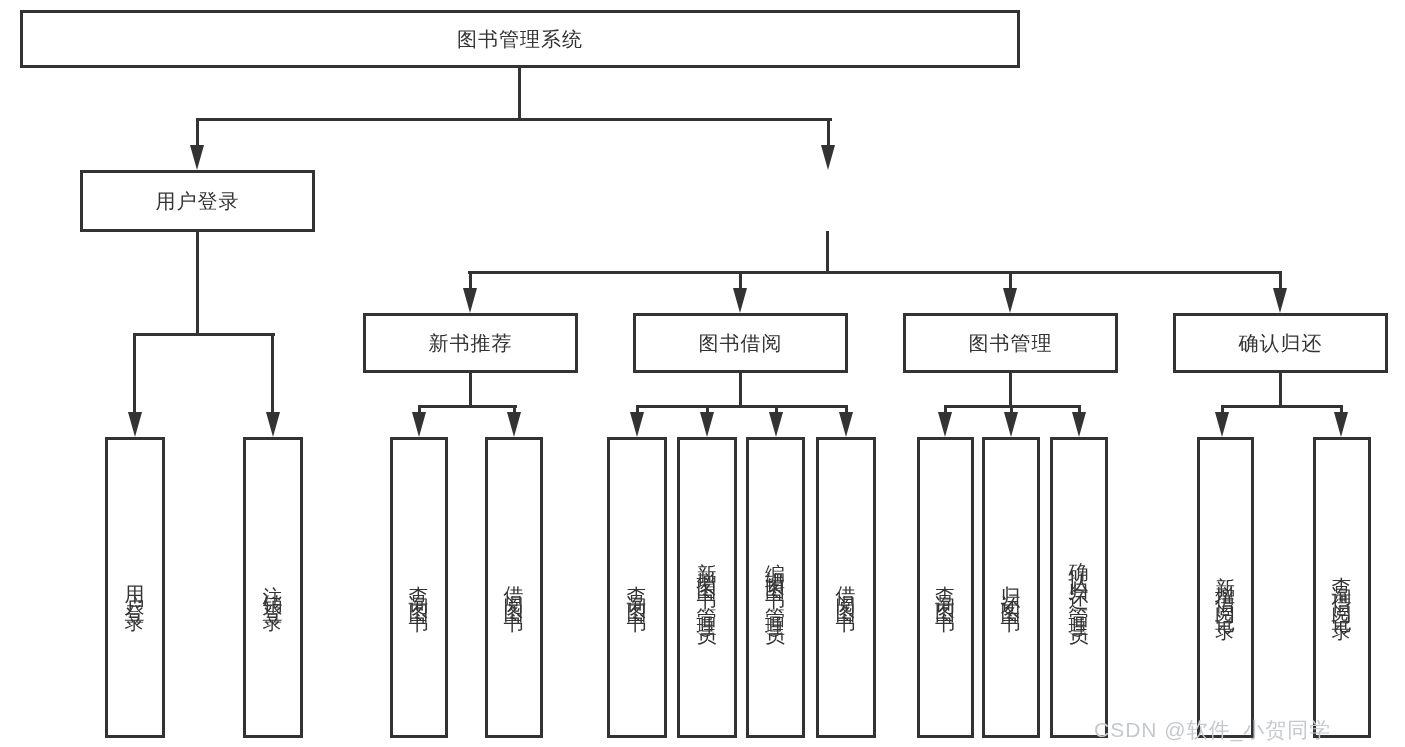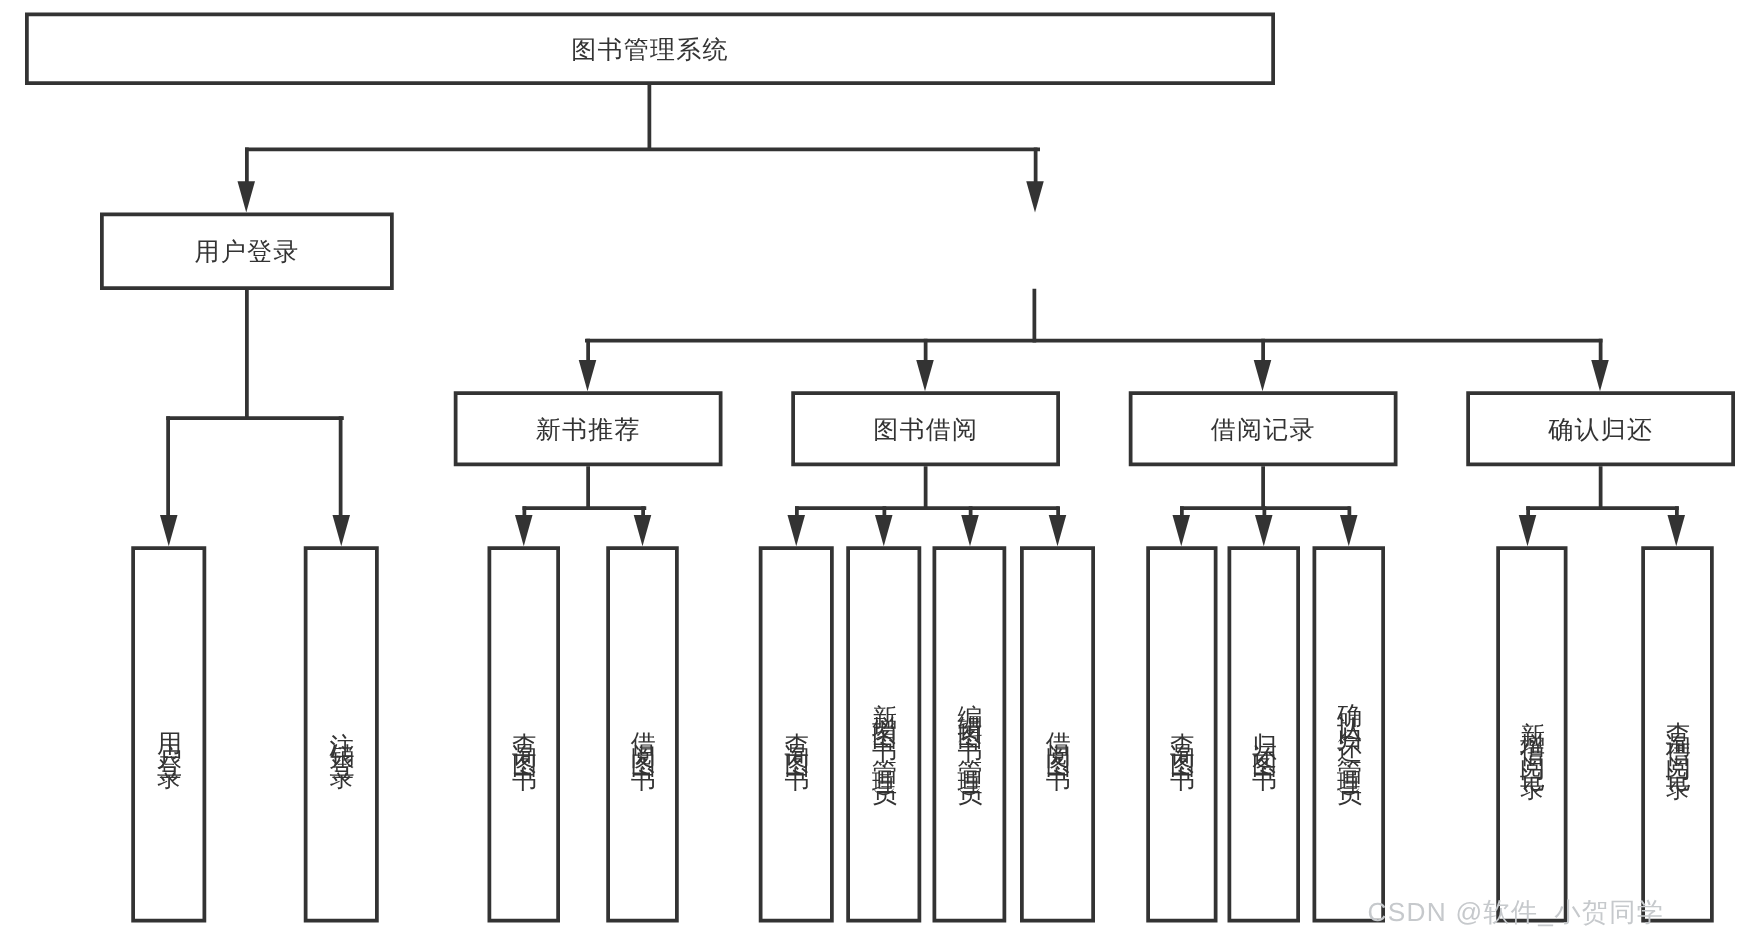--- a/index.html
+++ b/index.html
@@ -59,21 +59,21 @@
   <div class="arrow" style="left:463px;top:288px;"></div>
   <div class="vline" style="left:739px;top:271px;height:20px;"></div>
   <div class="arrow" style="left:733px;top:288px;"></div>
   <div class="vline" style="left:1009px;top:271px;height:20px;"></div>
   <div class="arrow" style="left:1003px;top:288px;"></div>
   <div class="vline" style="left:1279px;top:271px;height:20px;"></div>
   <div class="arrow" style="left:1273px;top:288px;"></div>
 
   <div class="box" style="left:363px;top:313px;width:215px;height:60px;">新书推荐</div>
   <div class="box" style="left:633px;top:313px;width:215px;height:60px;">图书借阅</div>
-  <div class="box" style="left:903px;top:313px;width:215px;height:60px;">借阅记录</div>
+  <div class="box" style="left:903px;top:313px;width:215px;height:60px;">图书管理</div>
   <div class="box" style="left:1173px;top:313px;width:215px;height:60px;">确认归还</div>
 
   <div class="vline" style="left:469px;top:372px;height:36px;"></div>
   <div class="hline" style="left:418px;top:405px;width:99px;"></div>
   <div class="vline" style="left:418px;top:405px;height:10px;"></div>
   <div class="arrow" style="left:412px;top:412px;"></div>
   <div class="vline" style="left:513px;top:405px;height:10px;"></div>
   <div class="arrow" style="left:507px;top:412px;"></div>
 
   <div class="vline" style="left:739px;top:372px;height:36px;"></div>

